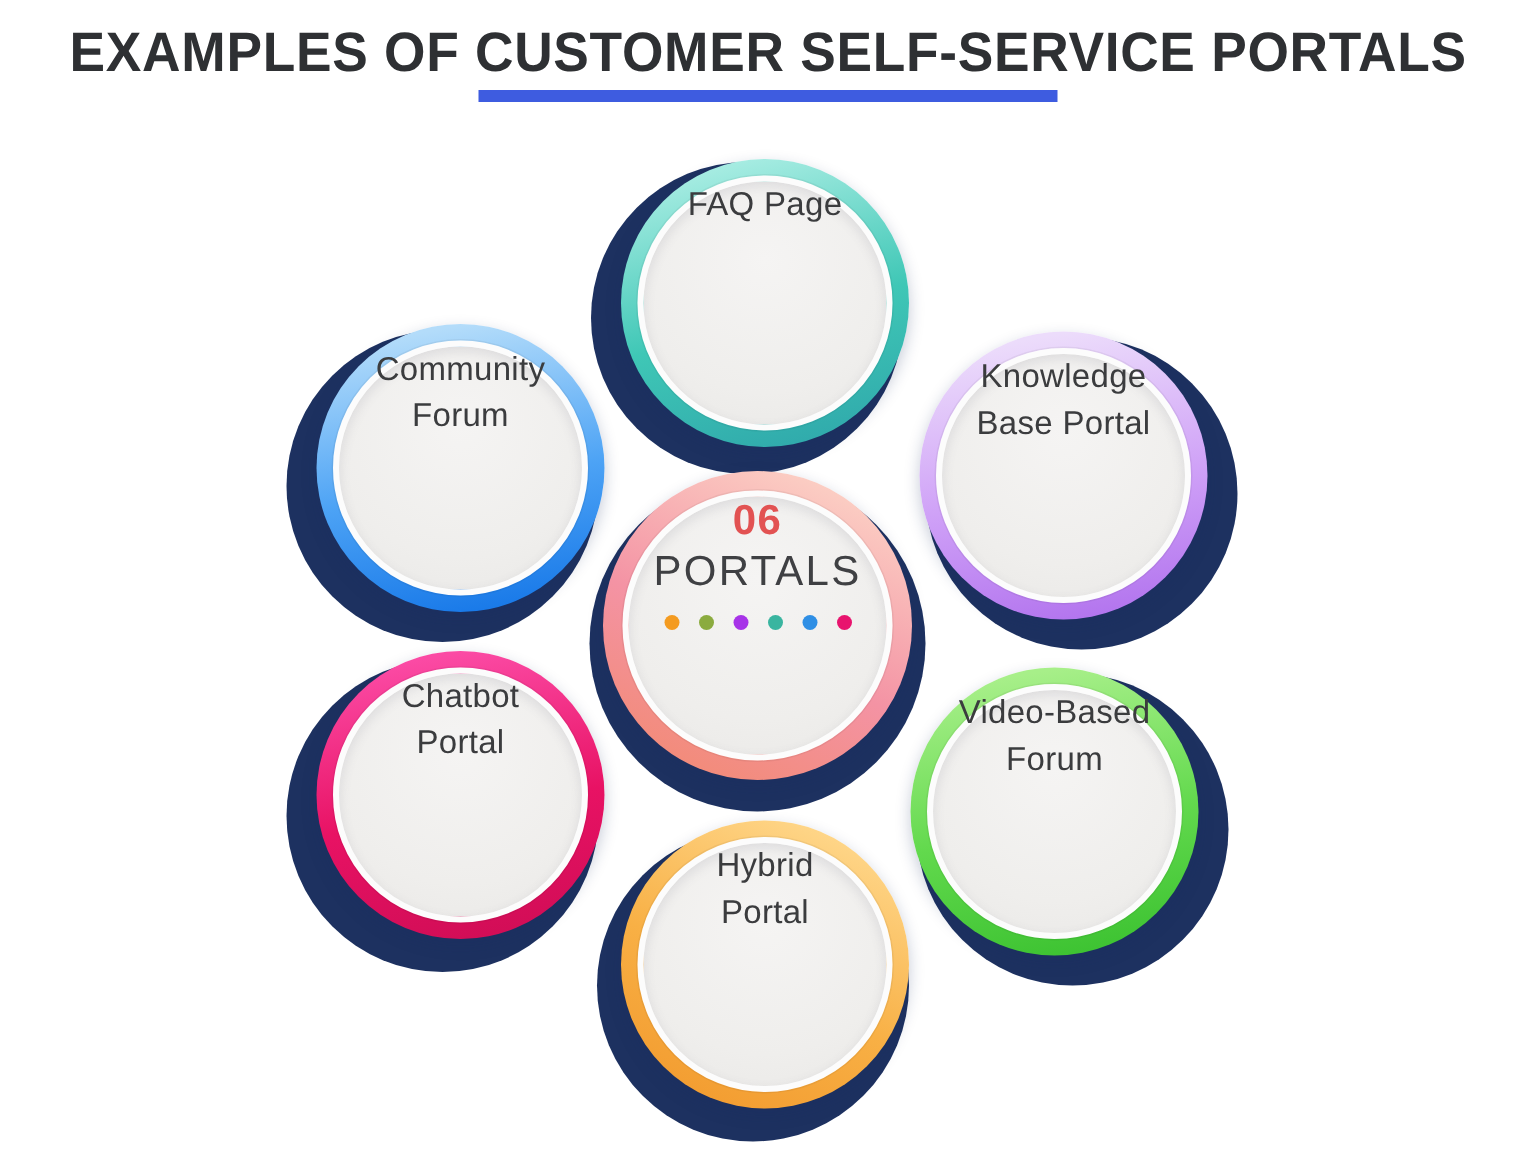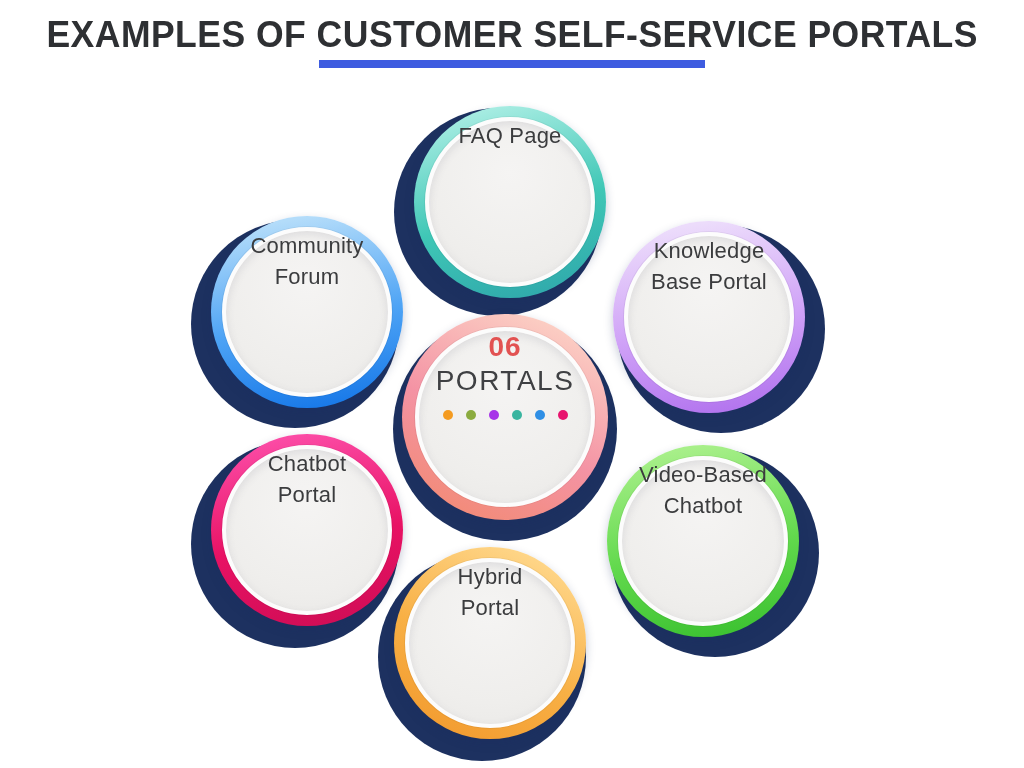--- a/index.html
+++ b/index.html
@@ -101,26 +101,26 @@
 Portal</span>
       </div>
     </div>
   </div>
 
   <div class="node" style="left:607px;top:445px;--shx:12px;--shy:12px;">
     <div class="node-shadow"></div>
     <div class="ring" style="background: linear-gradient(170deg, rgb(167, 239, 137) 8%, rgb(98, 217, 77) 55%, rgb(60, 194, 49) 95%);">
       <div class="inner">
         <span class="label">Video-Based
-Chatbot</span>
+Forum</span>
       </div>
     </div>
   </div>
 
-  <div class="node" style="left:394px;top:547px;--shx:-8px;--shy:14px;">
+  <div class="node" style="left:414px;top:547px;--shx:-8px;--shy:14px;">
     <div class="node-shadow"></div>
     <div class="ring" style="background: linear-gradient(205deg, rgb(255, 217, 142) 8%, rgb(248, 176, 69) 55%, rgb(242, 154, 46) 95%);">
       <div class="inner">
         <span class="label">Hybrid
 Portal</span>
       </div>
     </div>
   </div>
 
   <div class="node center" style="left:402px;top:314px;--shx:0px;--shy:12px;">

